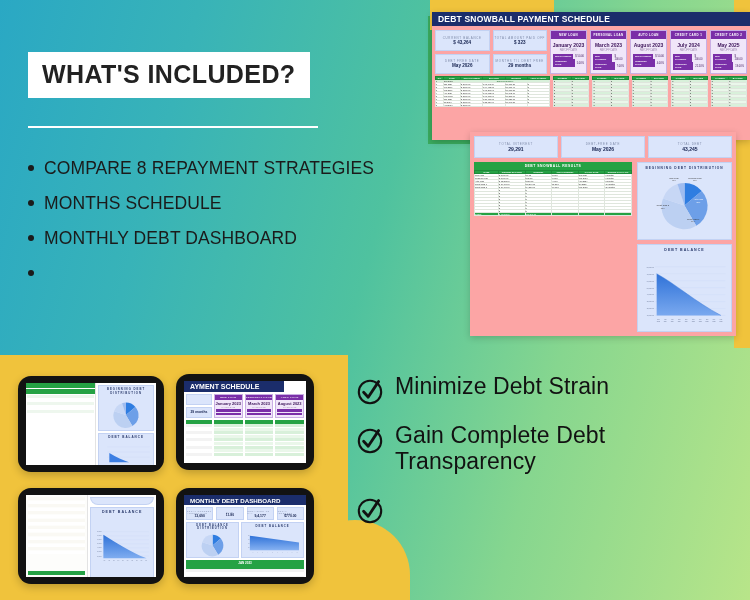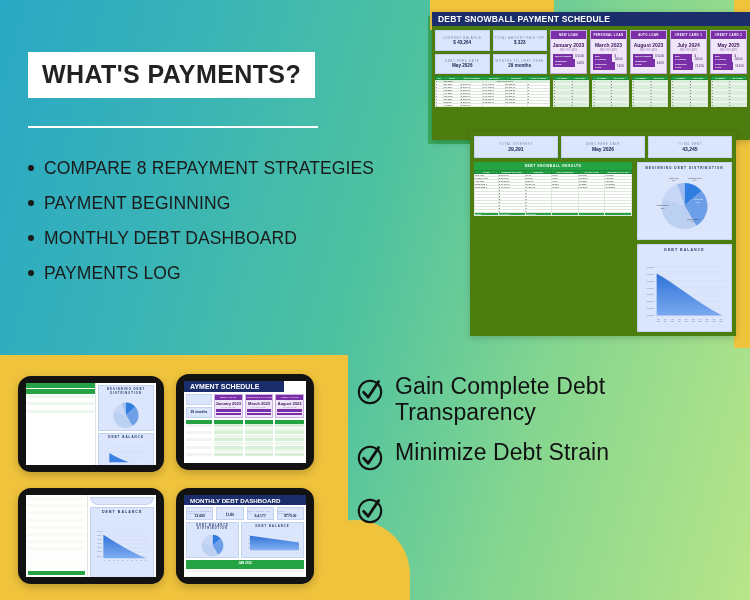--- a/index.html
+++ b/index.html
@@ -61,21 +61,21 @@
     margin-top: 7px; flex: 0 0 auto;
   }
 
   
   #benefits { position: absolute; left: 356px; top: 374px; width: 392px; z-index: 6; }
   .benefit { display: flex; align-items: flex-start; gap: 11px; margin-bottom: 14px; }
   .benefit .check-icon { flex: 0 0 auto; margin-top: 3px; }
   .benefit .btext { font-size: 23px; color: #121212; line-height: 1.12; letter-spacing: 0.1px; }
 
   
-  .sheet { background: #4d7c0f; position: absolute; overflow: hidden; }
+  .sheet { background: #fca5a5; position: absolute; overflow: hidden; }
   .sheet-title {
     background: #1b2d6b; color: #fff; font-weight: bold;
     display: flex; align-items: center; padding-left: 6px;
   }
   .kpi-grid { display: grid; gap: 3px; }
   .kpi {
     background: #dbe5fb; border: 1px solid #c3d2f3;
     display: flex; flex-direction: column; align-items: center; justify-content: center;
   }
   .kpi .k-lab { color: #7d8aa8; letter-spacing: .7px; }
@@ -110,60 +110,59 @@
   <div class="bg-teal-main"></div>
   <div class="bg-green-left"></div>
   <div class="bg-yellow-top"></div>
   <div class="bg-yellow-right"></div>
   <div class="bg-yellow-wedge"></div>
   <div class="bg-yellow-block"></div>
   <div class="bg-yellow-round"></div>
 </div>
 
 <div id="headline-block">
-  <div class="headline-badge">WHAT'S PAYMENTS?</div>
+  <div class="headline-badge">WHAT'S INCLUDED?</div>
   <div class="headline-rule"></div>
   <ul id="feature-list">
     <li>
         <span class="dot"></span>
         <span>COMPARE 8 REPAYMENT STRATEGIES</span>
       </li>
     <li>
         <span class="dot"></span>
-        <span>PAYMENT BEGINNING</span>
+        <span>MONTHS SCHEDULE</span>
       </li>
     <li>
         <span class="dot"></span>
         <span>MONTHLY DEBT DASHBOARD</span>
       </li>
     <li>
         <span class="dot"></span>
-        <span>PAYMENTS LOG</span>
       </li>
   </ul>
 </div>
 
 <div id="benefits">
   <div class="benefit">
     <span class="check-icon">
       <svg width="28" height="28" viewBox="0 0 28 28">
           <circle cx="14" cy="15" r="11.2" fill="none" stroke="#111" stroke-width="2.1"></circle>
           <path d="M7.6 15.3 L12.2 20.2 L22.6 4.6" fill="none" stroke="#111" stroke-width="2.8" stroke-linecap="round" stroke-linejoin="round"></path>
         </svg>
     </span>
-    <span class="btext">Gain Complete Debt Transparency</span>
+    <span class="btext">Minimize Debt Strain</span>
   </div>
   <div class="benefit">
     <span class="check-icon">
       <svg width="28" height="28" viewBox="0 0 28 28">
           <circle cx="14" cy="15" r="11.2" fill="none" stroke="#111" stroke-width="2.1"></circle>
           <path d="M7.6 15.3 L12.2 20.2 L22.6 4.6" fill="none" stroke="#111" stroke-width="2.8" stroke-linecap="round" stroke-linejoin="round"></path>
         </svg>
     </span>
-    <span class="btext">Minimize Debt Strain</span>
+    <span class="btext">Gain Complete Debt Transparency</span>
   </div>
   <div class="benefit" style="margin-top:18px;">
     <span class="check-icon">
       <svg width="28" height="28" viewBox="0 0 28 28">
           <circle cx="14" cy="15" r="11.2" fill="none" stroke="#111" stroke-width="2.1"></circle>
           <path d="M7.6 15.3 L12.2 20.2 L22.6 4.6" fill="none" stroke="#111" stroke-width="2.8" stroke-linecap="round" stroke-linejoin="round"></path>
         </svg>
     </span>
   </div>
 </div>

